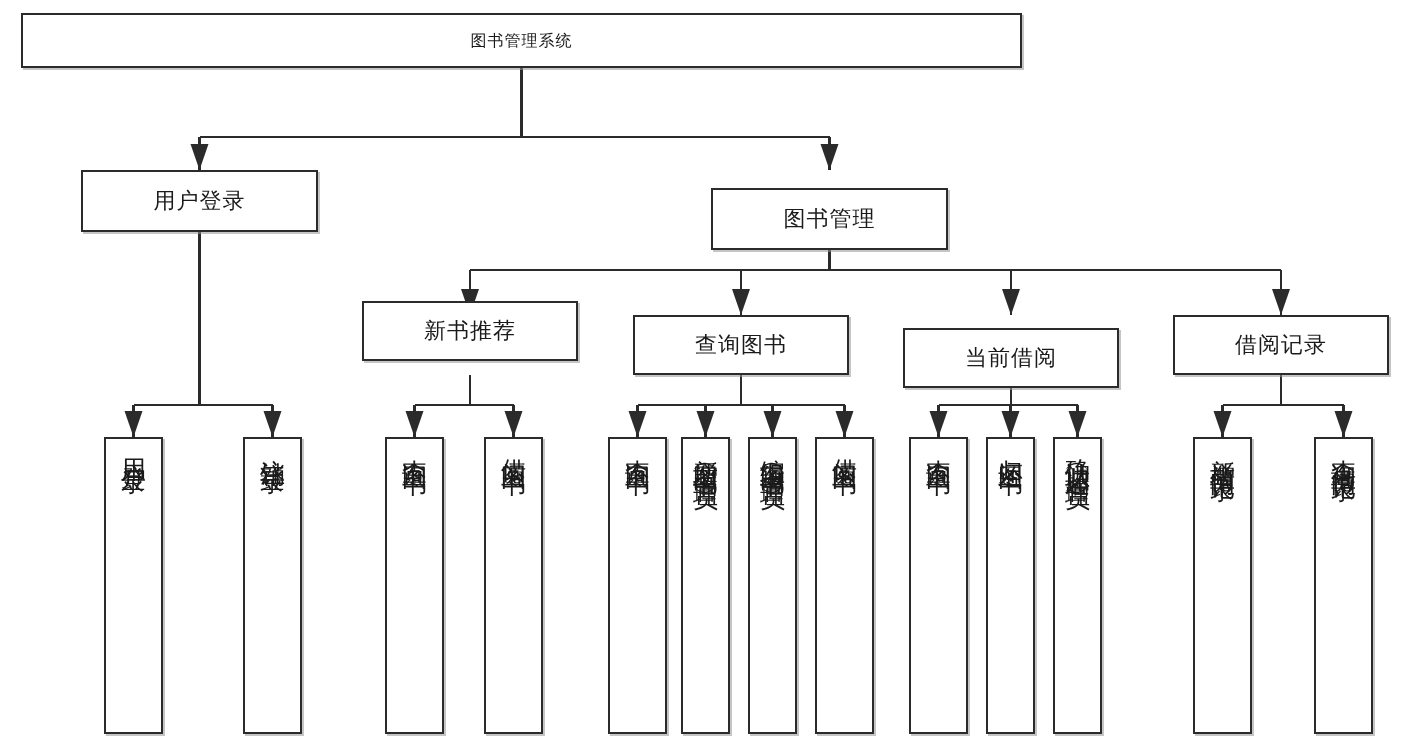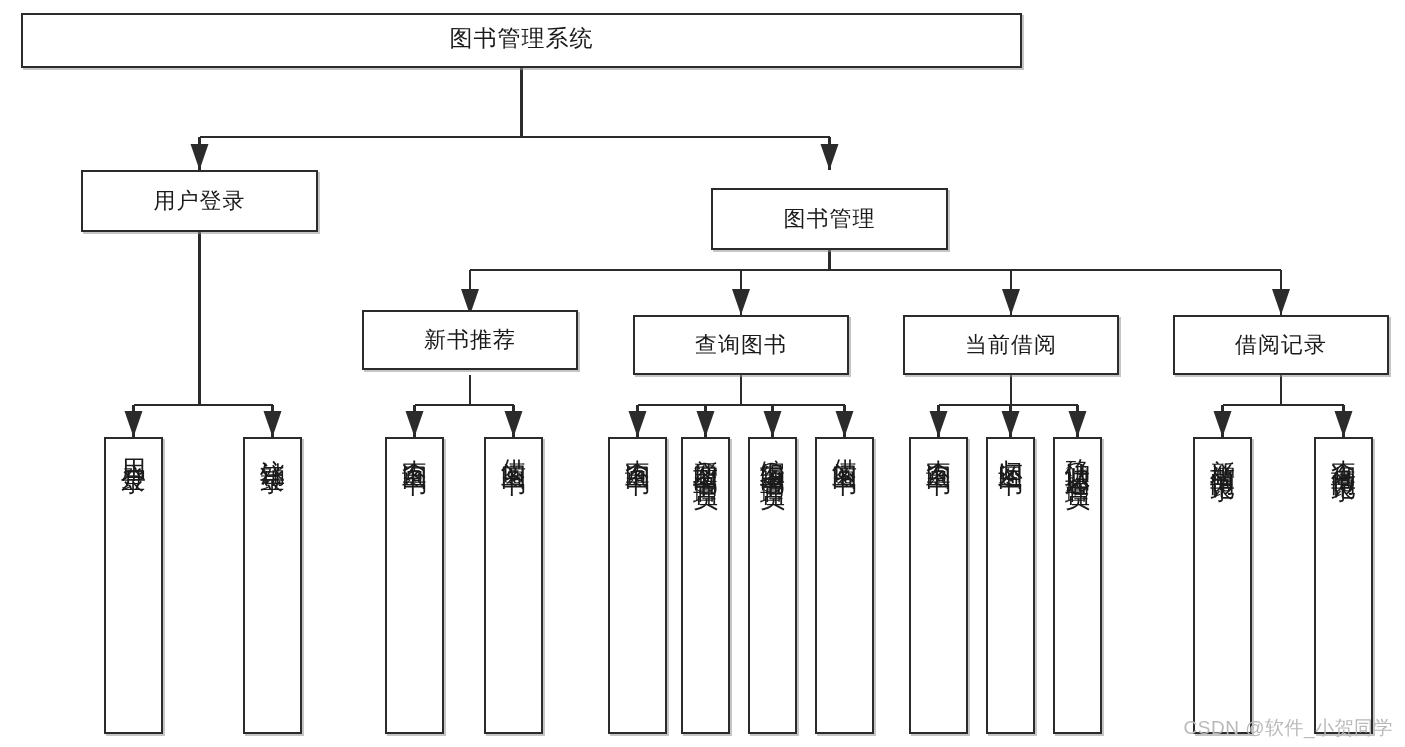--- a/index.html
+++ b/index.html
@@ -42,22 +42,21 @@
     color: #1a1a1a;
     letter-spacing: 1px;
     white-space: nowrap;
     text-align: center;
     line-height: 1.08;
   }
   .node-box.h .node-label {
     font-size: 22px;
   }
   .node-box.root .node-label {
-    font-size: 23px;
-    font-family: Liberation Mono, monospace;
+    font-size: 16px;
   }
   .node-box.v {
     align-items: flex-start;
     justify-content: center;
     padding-top: 0;
   }
   .node-box.v .node-label {
     writing-mode: vertical-rl;
     text-orientation: upright;
     font-size: 25px;
@@ -137,27 +136,27 @@
   <div id="node-layer">
       <div class="node-box h root" style="left: 21px; top: 13px; width: 1001px; height: 55px;">
         <div class="node-label">图书管理系统</div>
       </div>
       <div class="node-box h" style="left: 81px; top: 170px; width: 237px; height: 62px;">
         <div class="node-label">用户登录</div>
       </div>
       <div class="node-box h" style="left: 711px; top: 188px; width: 237px; height: 62px;">
         <div class="node-label">图书管理</div>
       </div>
-      <div class="node-box h" style="left: 362px; top: 310px; width: 216px; height: 60px;">
+      <div class="node-box h" style="left: 362px; top: 301px; width: 216px; height: 60px;">
         <div class="node-label">新书推荐</div>
       </div>
       <div class="node-box h" style="left: 633px; top: 315px; width: 216px; height: 60px;">
         <div class="node-label">查询图书</div>
       </div>
-      <div class="node-box h" style="left: 903px; top: 315px; width: 216px; height: 60px;">
+      <div class="node-box h" style="left: 903px; top: 328px; width: 216px; height: 60px;">
         <div class="node-label">当前借阅</div>
       </div>
       <div class="node-box h" style="left: 1173px; top: 315px; width: 216px; height: 60px;">
         <div class="node-label">借阅记录</div>
       </div>
       <div class="node-box v" style="left: 104px; top: 437px; width: 59px; height: 297px;">
         <div class="node-label">用户登录</div>
       </div>
       <div class="node-box v" style="left: 243px; top: 437px; width: 59px; height: 297px;">
         <div class="node-label">注销登录</div>
@@ -189,14 +188,13 @@
       <div class="node-box v" style="left: 1053px; top: 437px; width: 49px; height: 297px;">
         <div class="node-label">确认归还（管理员）</div>
       </div>
       <div class="node-box v" style="left: 1193px; top: 437px; width: 59px; height: 297px;">
         <div class="node-label">新增借阅记录</div>
       </div>
       <div class="node-box v" style="left: 1314px; top: 437px; width: 59px; height: 297px;">
         <div class="node-label">查询借阅记录</div>
       </div>
     </div>
-  <div class="watermark">CSDN @软件_小贺同学</div>
 </div>
 
 </body></html>

